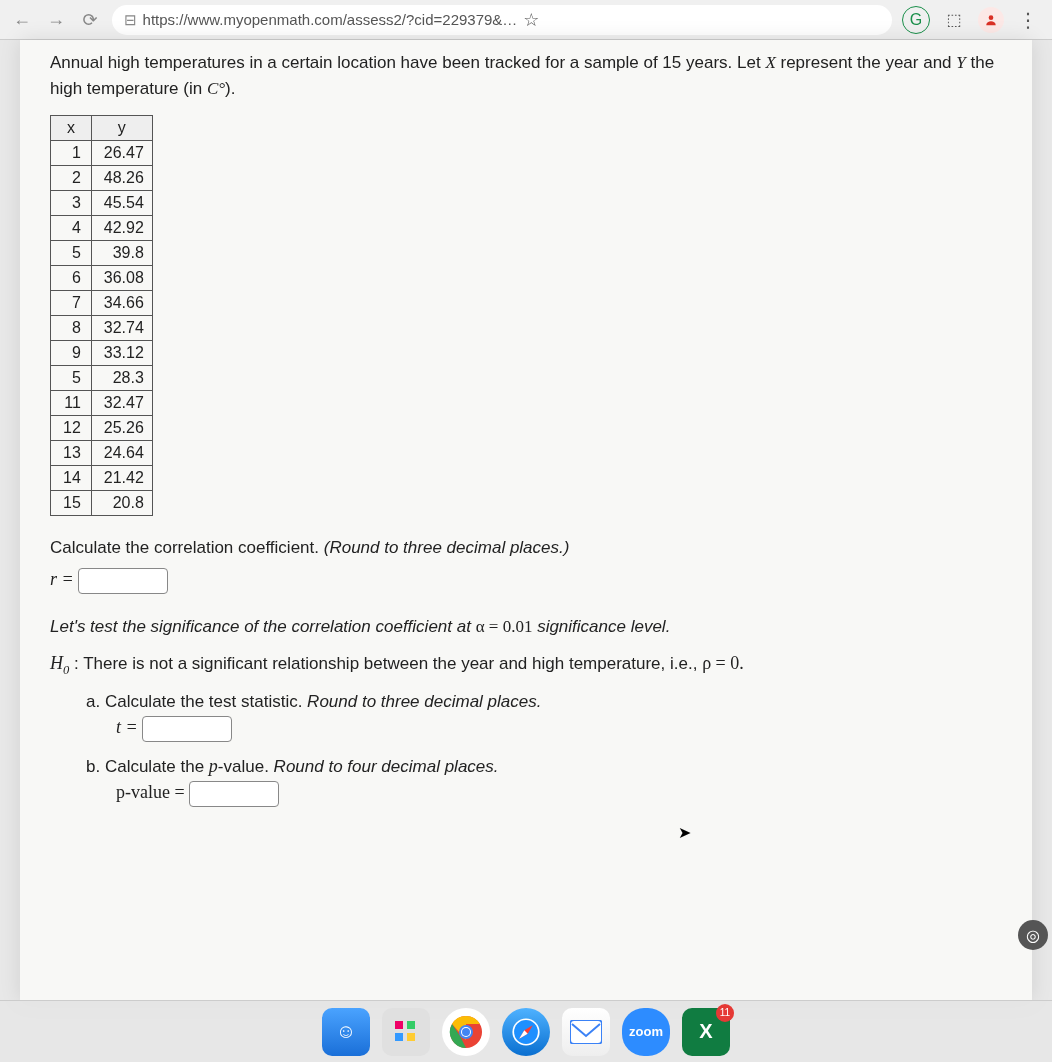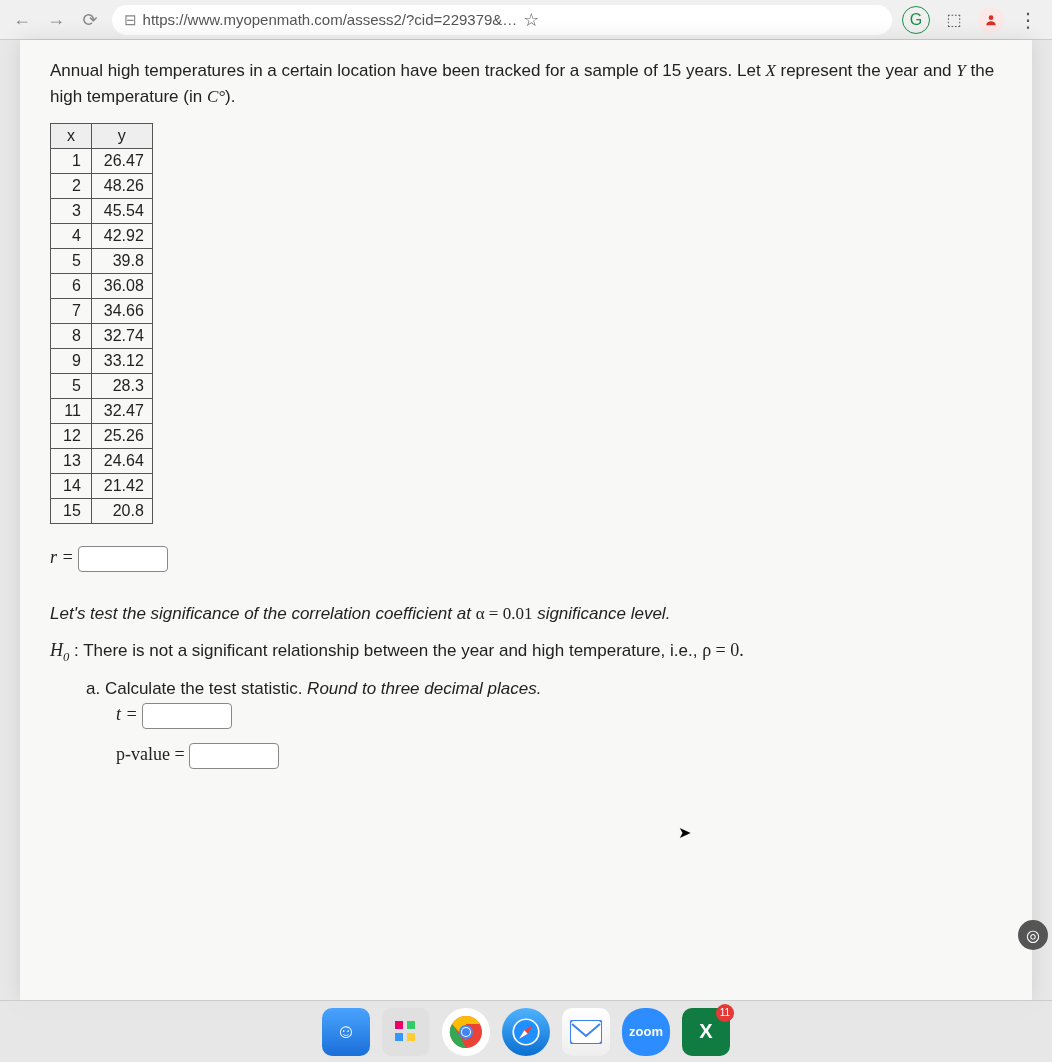--- a/index.html
+++ b/index.html
@@ -53,21 +53,21 @@
     background: #fce8e6;
     display:flex; align-items:center; justify-content:center;
     color: #d93025;
     font-size: 14px;
   }
   .dots { color:#555; font-size: 20px; padding: 0 4px;}
   
   .page {
     background: #f8f8f6;
     margin: 0 20px;
-    padding: 18px 30px 30px 30px;
+    padding: 10px 30px 30px 30px;
     height: 960px;
     font-size: 17px;
     color: #222;
     position: relative;
     box-shadow: 0 0 20px rgba(0,0,0,0.1);
   }
   .intro { line-height: 1.5; margin-bottom: 14px; }
   .math-var { font-style: italic; font-family: 'Times New Roman', serif; }
   
   table.data {
@@ -90,21 +90,21 @@
     display: inline-block;
     border: 1px solid #888;
     border-radius: 4px;
     width: 90px;
     height: 26px;
     vertical-align: middle;
     background: #fff;
     padding: 2px 6px;
   }
   .eq { font-family: 'Times New Roman', serif; font-style: italic; font-size: 18px;}
-  .section { margin-top: 32px; }
+  .section { margin-top: 23px; }
   .sub { font-size: 0.7em; vertical-align: sub; }
   .indent { margin-left: 36px; margin-top: 14px; }
   .cursor-arrow {
     position: absolute;
     font-size: 16px;
     color: #000;
   }
   
   .dock {
     position: absolute;
@@ -240,20 +240,23 @@
           <td class="x">14</td>
           <td class="y">21.42</td>
         </tr>
         <tr>
           <td class="x">15</td>
           <td class="y">20.8</td>
         </tr>
       </tbody>
   </table>
 
+  <p class="prompt">
+    <span>Calculate the correlation coefficient. </span><span class="italic">(Round to three decimal places.)</span>
+  </p>
   <p>
     <span class="eq">r =</span>
     <span class="inline-input"></span>
   </p>
 
   <div class="section">
     <p class="italic">
       <span>Let's test the significance of the correlation coefficient at </span><span style="font-style:normal;font-family:'Times New Roman',serif;">α = 0.01</span><span> significance level.</span>
     </p>
 
@@ -266,20 +269,23 @@
       <p>
         <span>a. Calculate the test statistic. </span><span class="italic">Round to three decimal places.</span>
       </p>
       <p style="margin-left:30px; margin-top:4px;">
         <span class="eq">t =</span>
         <span class="inline-input"></span>
       </p>
     </div>
 
     <div class="indent">
+      <p>
+        <span>b. Calculate the </span><span class="eq">p</span><span>-value. </span><span class="italic">Round to four decimal places.</span>
+      </p>
       <p style="margin-left:30px; margin-top:4px;">
         <span class="eq" style="font-style:normal;">p-value =</span>
         <span class="inline-input"></span>
       </p>
     </div>
   </div>
 </div>
 
 <div class="side-icon">◎</div>
 

